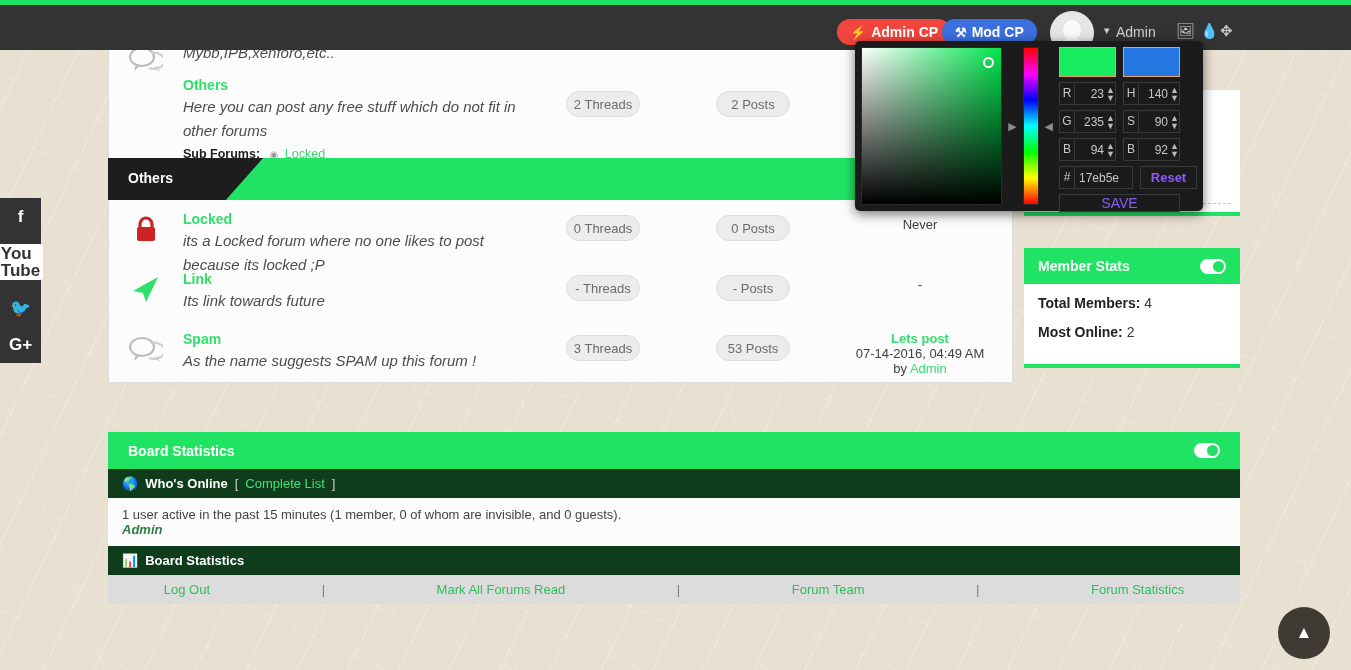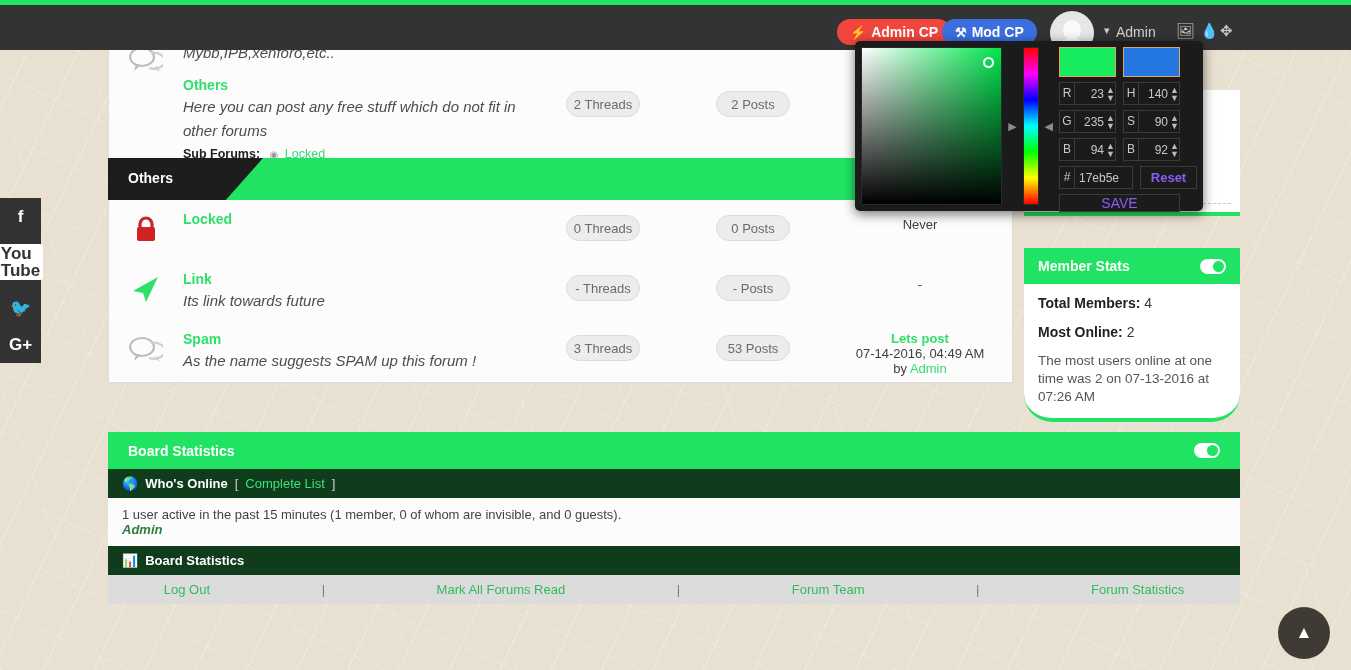--- a/index.html
+++ b/index.html
@@ -161,21 +161,21 @@
               padding:7px 0; font-size:13px; }
   .bs-links a { color:#2fbd5a; cursor:pointer; }
   .bs-links .sep { color:#7d7d7d; }
 
   
   #sidebar { position:absolute; left:1024px; top:0; width:216px; }
   #upper-widget { position:absolute; top:90px; left:0; width:216px; height:126px;
                   background:#fff; border-bottom:4px solid #21e363; }
   #upper-widget .dash { position:absolute; left:9px; right:9px; bottom:8px;
                         border-top:1px dashed #c8c8c8; }
-  .swidget { position:absolute; left:0; width:216px; background:#fff; border-bottom:4px solid #21e363;border-radius:28px; }
+  .swidget { position:absolute; left:0; width:216px; background:#fff; border-bottom:4px solid #21e363; }
   .sw-head { height:36px; background:#21e363; display:flex; align-items:center;
              justify-content:space-between; padding:0 14px; color:#fff; font-weight:bold; font-size:14px; }
   .sw-body { padding:10px 14px 12px; font-size:14px; color:#3a3a3a; line-height:18px; }
   .sw-body .line { margin-bottom:11px; }
   .sw-body b { color:#222; }
   .sw-body .muted { color:#555; font-size:13.5px; line-height:18px; }
 
   
   #scrolltop {
     position:absolute; left:1278px; top:607px; width:52px; height:52px; border-radius:50%;
@@ -333,20 +333,21 @@
 
       <div class="row" style="height:60px;">
         <div class="rico">
           <svg width="26" height="30" viewBox="0 0 26 30">
             <path d="M7 13 V9 a6 6 0 0 1 12 0 v4" fill="none" stroke="#c62828" stroke-width="3.2"></path>
             <rect x="4" y="12" width="18" height="14" rx="2" fill="#cf2222"></rect>
           </svg>
         </div>
         <div class="rmain">
           <div class="rtitle">Locked</div>
+          <div class="rdesc">its a Locked forum where no one likes to post because its locked ;P</div>
         </div>
         <div class="cthreads">
           <div class="pill">0 Threads</div>
         </div>
         <div class="cposts">
           <div class="pill">0 Posts</div>
         </div>
         <div class="clast">Never</div>
       </div>
 
@@ -451,20 +452,19 @@
     </div>
     <div class="sw-body">
       <div class="line">
         <b>Total Members:</b>
         <span>4</span>
       </div>
       <div class="line">
         <b>Most Online:</b>
         <span>2</span>
       </div>
-      <div class="muted">The most users online at one time was 2 on 07-13-2016 at 07:26 AM</div>
     </div>
   </div>
 </div>
 
 <div id="scrolltop">
   <span>▲</span>
 </div>
 
 </body></html>

